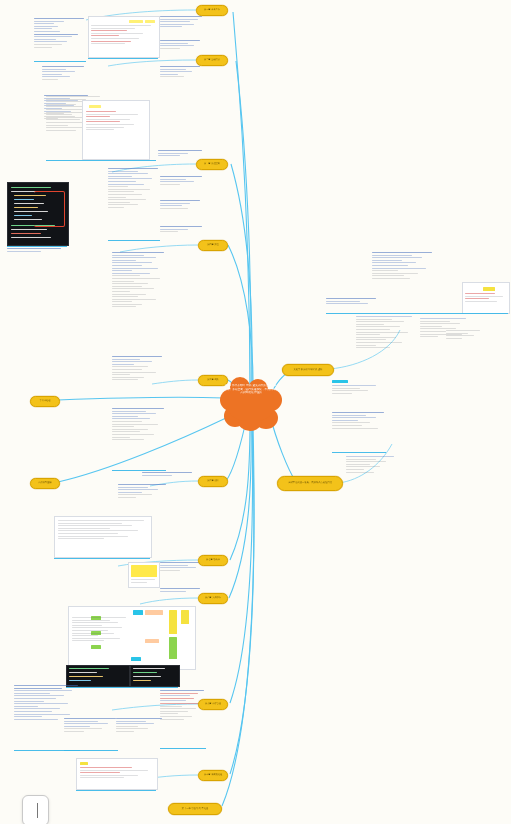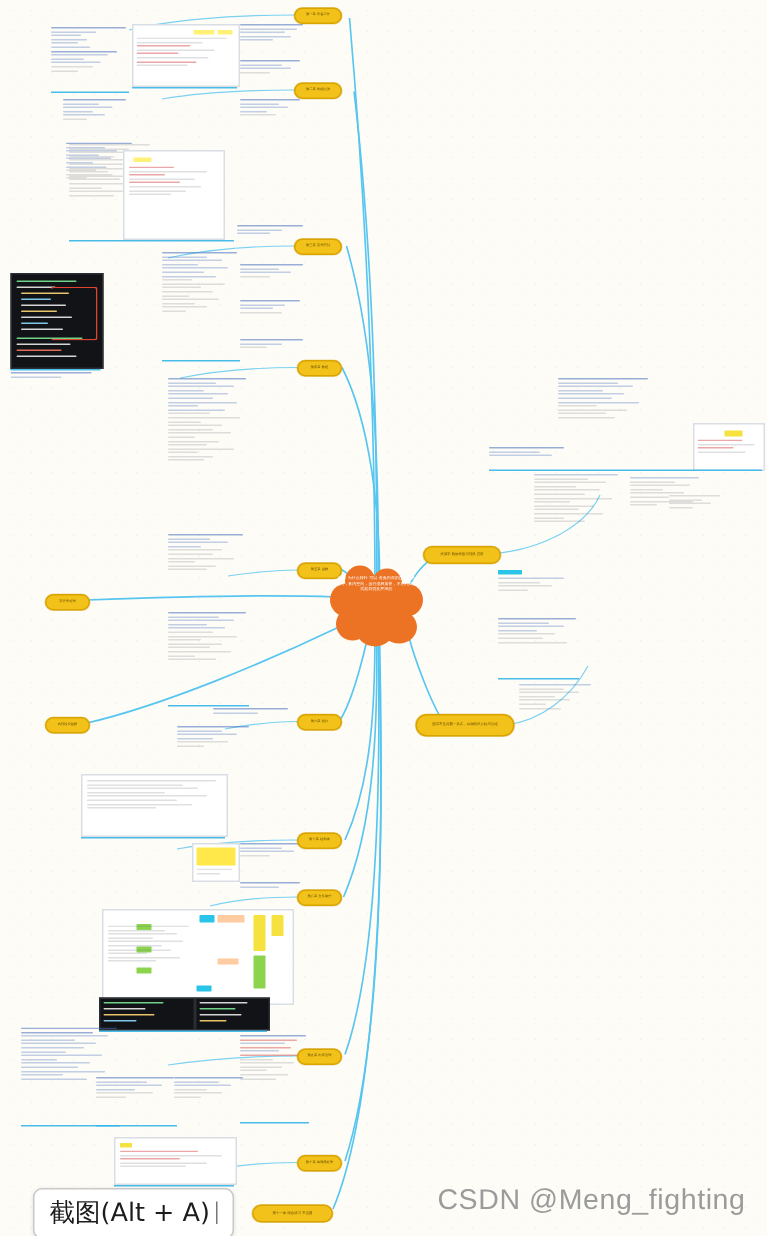--- a/index.html
+++ b/index.html
@@ -659,20 +659,19 @@
   <div class="pill lg" style="left:277px;top:476px;width:62px;height:13px;">
       <span>面试常见问题一览表，高频知识点梳理总结</span>
     </div>
   <div class="pill" style="left:30px;top:396px;width:26px;height:9px;">
       <span>字符串处理</span>
     </div>
   <div class="pill" style="left:30px;top:478px;width:26px;height:9px;">
       <span>内存模型图解</span>
     </div>
 
-  <div class="watermark">CSDN @Meng_fighting</div>
 
   <div class="tooltip">
-    <span>截图(Alt + A)</span><span class="caret"></span>
+    <span class="caret"></span>
   </div>
 
   <div class="scrollbar-v"></div>
 </div>
 
 </body></html>

